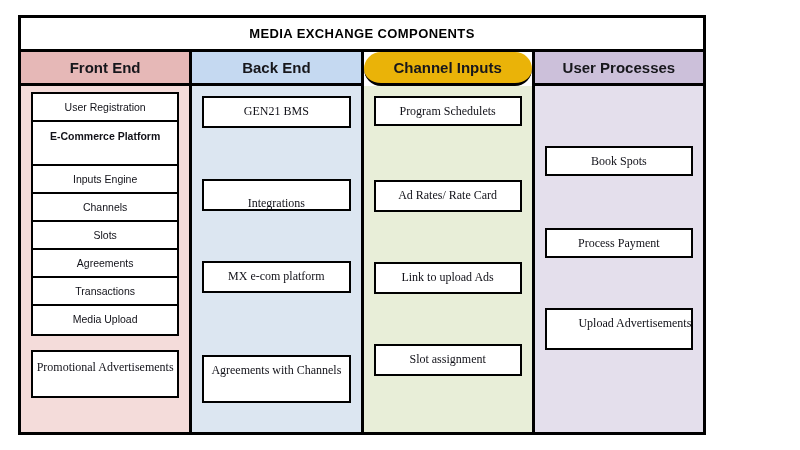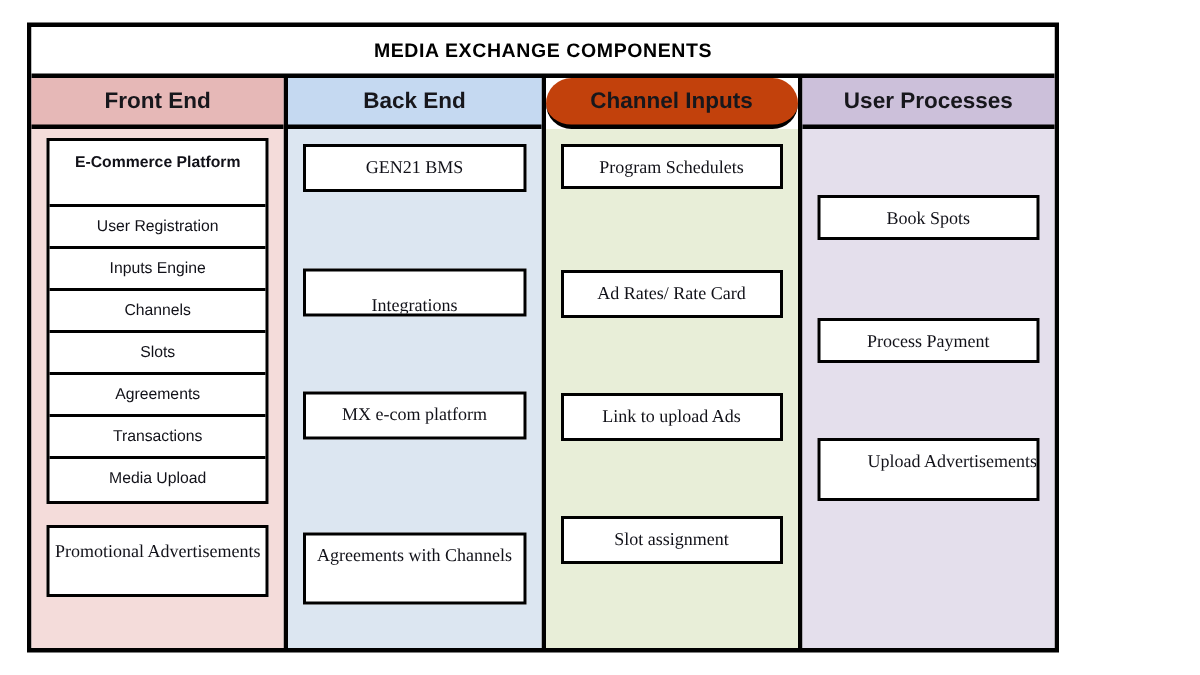--- a/index.html
+++ b/index.html
@@ -151,21 +151,21 @@
   .node.be-1 { height: 32px; margin-top: 51px; align-items: flex-end; }
   .node.be-2 { height: 32px; margin-top: 50px; }
   .node.be-3 { height: 48px; margin-top: 62px; }
 
   .node.ci-0 { height: 30px; margin-top: 4px; }
   .node.ci-1 { height: 32px; margin-top: 54px; }
   .node.ci-2 { height: 32px; margin-top: 50px; }
   .node.ci-3 { height: 32px; margin-top: 50px; }
 
   .node.up-0 { height: 48px; margin-top: 4px; }
-  .node.up-1 { height: 30px; margin-top: 38px; }
+  .node.up-1 { height: 30px; margin-top: 54px; }
   .node.up-2 { height: 30px; margin-top: 52px; }
   .node.up-3 { height: 42px; margin-top: 50px; padding-left: 32px; }
 </style>
 </head>
 <body>
 
 <div id="diagram-root" style="background: rgb(255, 255, 255);">
 
   <div class="title-bar">
     <span class="title-text">MEDIA EXCHANGE COMPONENTS</span>
@@ -173,25 +173,25 @@
 
   <div class="columns">
 
     <div class="column" id="col-front-end">
       <div class="col-header" id="hdr-front-end" style="background: rgb(230, 184, 183);">
         <span class="col-header-text">Front End</span>
       </div>
       <div class="col-body spaced-body" id="body-front-end" style="background: rgb(244, 220, 218);">
 
         <div class="fe-stack">
+          <div class="fe-item">
+            <span class="fe-item-label">User Registration</span>
+          </div>
           <div class="fe-item fe-head">
             <span class="fe-item-label">E-Commerce Platform</span>
-          </div>
-          <div class="fe-item">
-            <span class="fe-item-label">User Registration</span>
           </div>
           <div class="fe-item">
             <span class="fe-item-label">Inputs Engine</span>
           </div>
           <div class="fe-item">
             <span class="fe-item-label">Channels</span>
           </div>
           <div class="fe-item">
             <span class="fe-item-label">Slots</span>
           </div>
@@ -227,21 +227,21 @@
         <div class="node be-2">
           <span class="node-label">MX e-com  platform</span>
         </div>
         <div class="node be-3">
           <span class="node-label">Agreements with Channels</span>
         </div>
       </div>
     </div>
 
     <div class="column" id="col-channel-inputs">
-      <div class="col-header" id="hdr-channel-inputs" style="background: #c2410c; border-radius: 17px;">
+      <div class="col-header" id="hdr-channel-inputs" style="background: #eab308; border-radius: 17px;">
         <span class="col-header-text">Channel Inputs</span>
       </div>
       <div class="col-body spaced-body" id="body-channel-inputs" style="background: rgb(232, 238, 216); text-align: right;">
         <div class="node ci-0">
           <span class="node-label">Program Schedulets</span>
         </div>
         <div class="node ci-1">
           <span class="node-label">Ad Rates/ Rate Card</span>
         </div>
         <div class="node ci-2">

